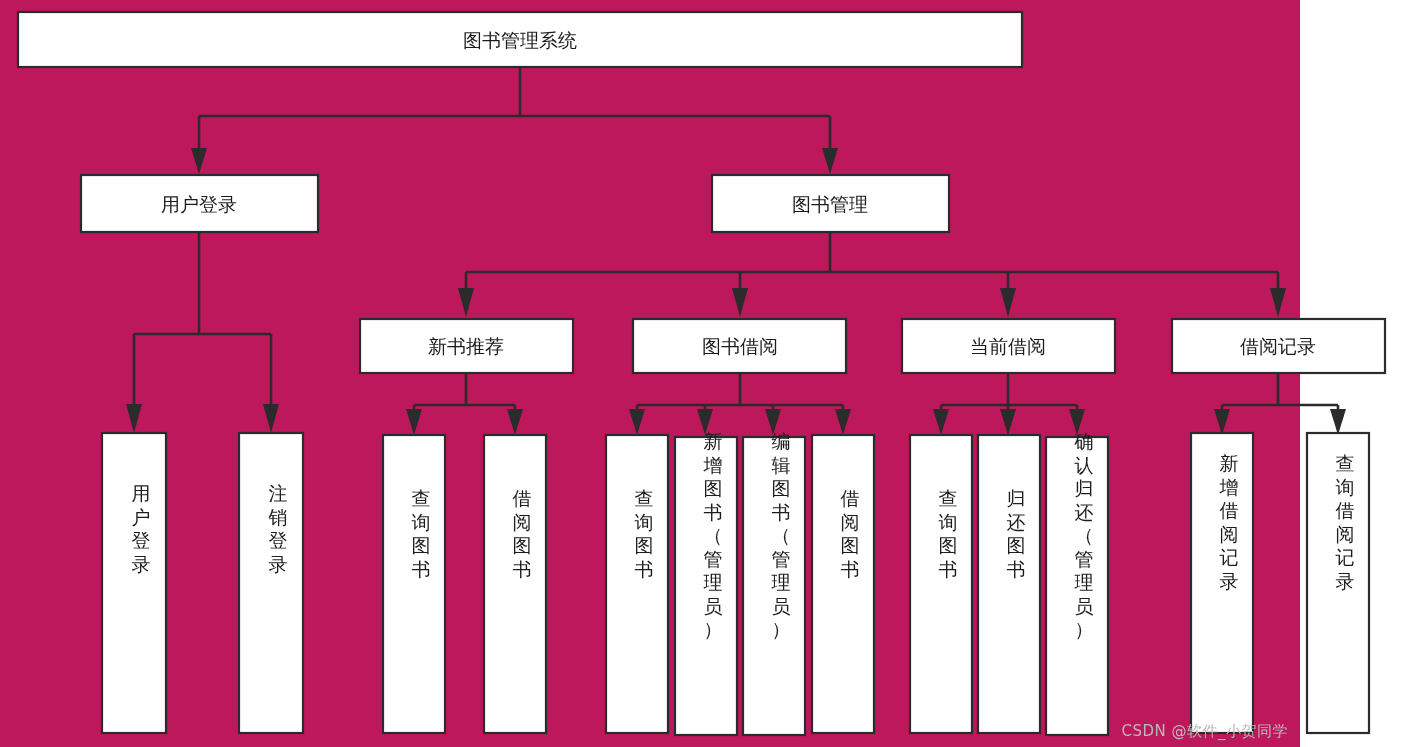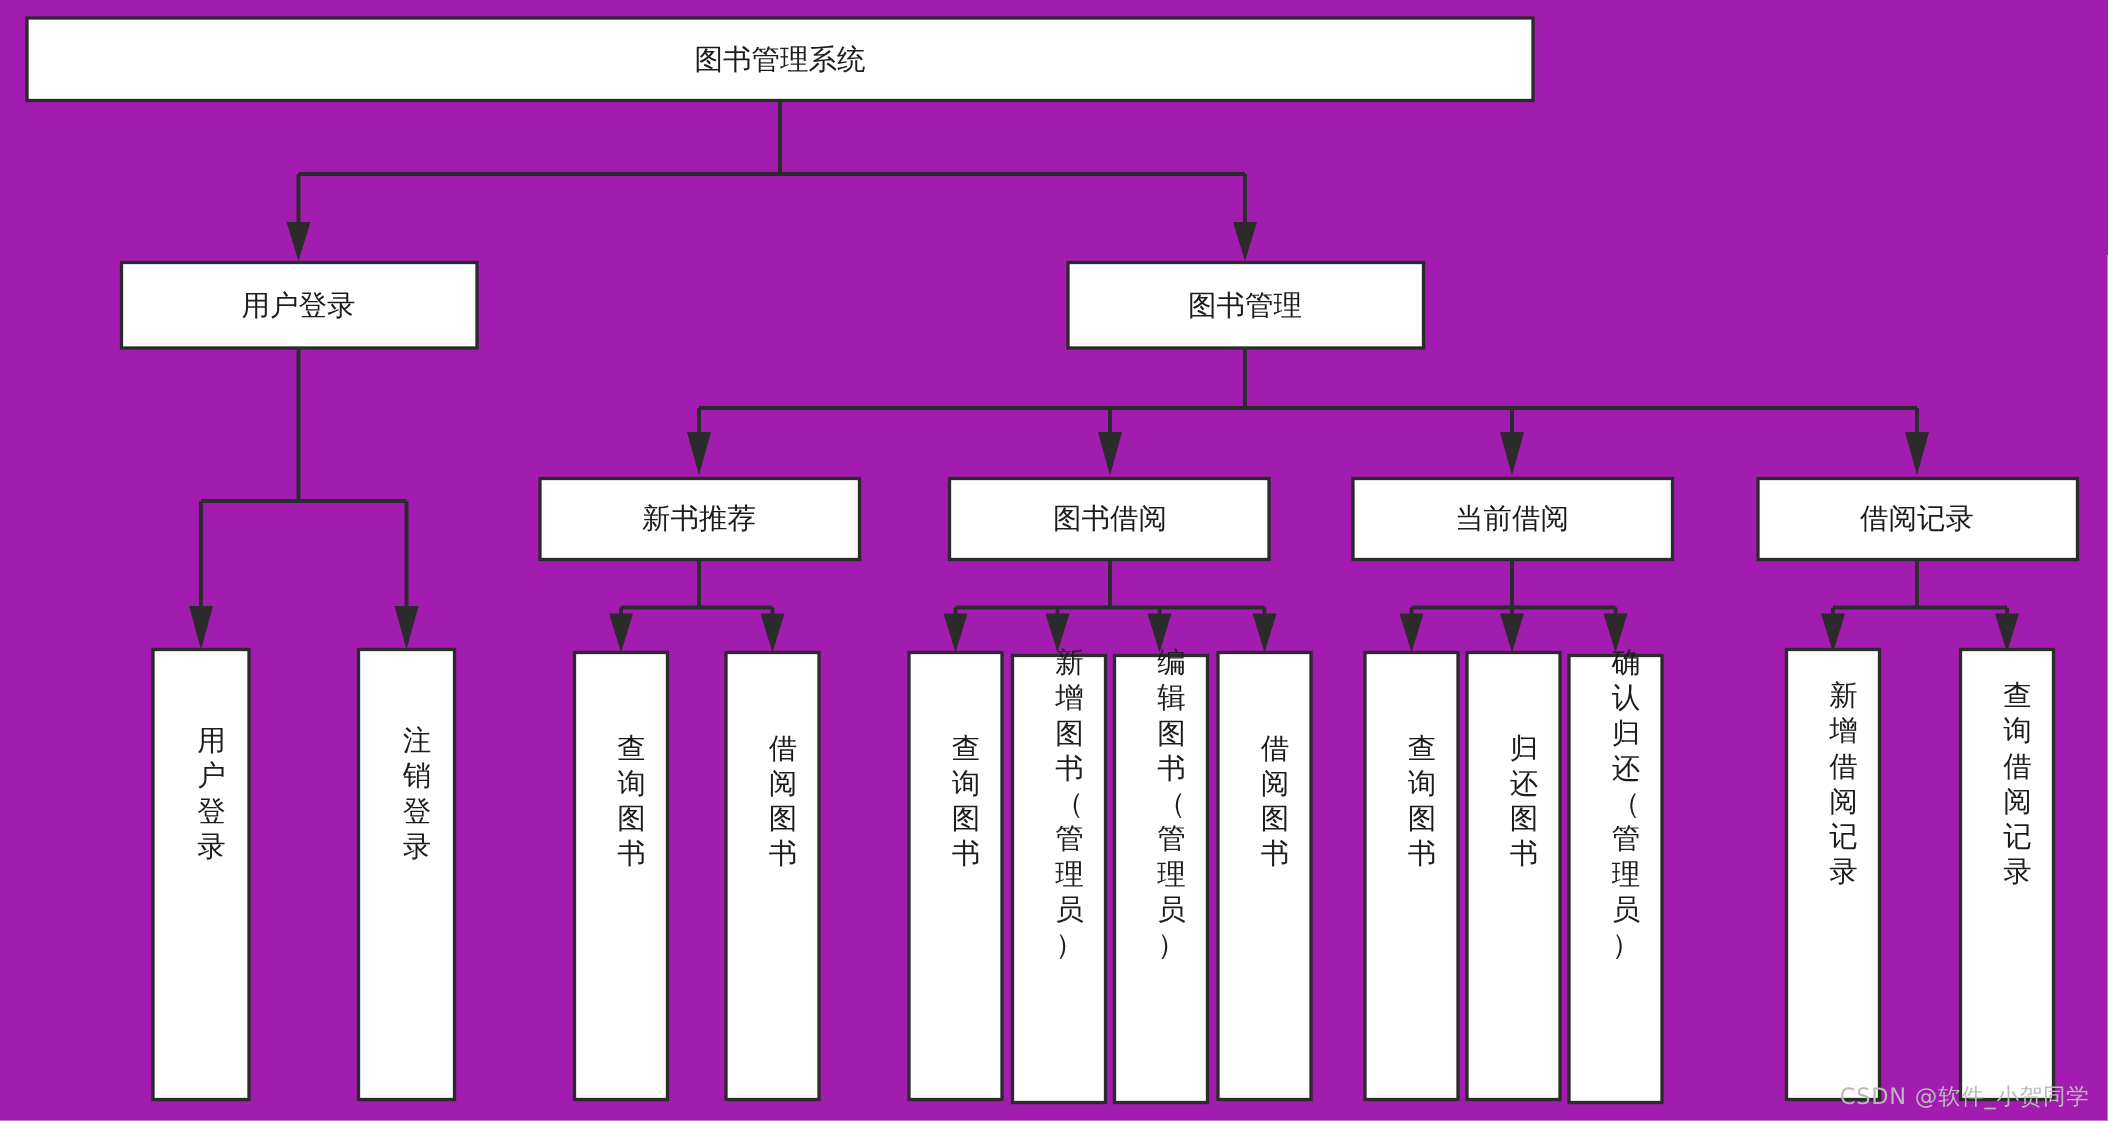--- a/index.html
+++ b/index.html
@@ -8,23 +8,23 @@
     background: #ffffff;
   }
   body {
     width: 1405px;
     height: 747px;
     font-family: "DejaVu Sans", "Liberation Sans", sans-serif;
     overflow: hidden;
   }
   #diagram-root {
     position: relative;
-    width: 1405px;
+    width: 1300px;
     height: 747px;
-    background: #a21caf;
+    background: #be185d;
   }
   svg#flow-svg {
     position: absolute;
     left: 0;
     top: 0;
     width: 1405px;
     height: 747px;
     display: block;
   }
   .node-box {

